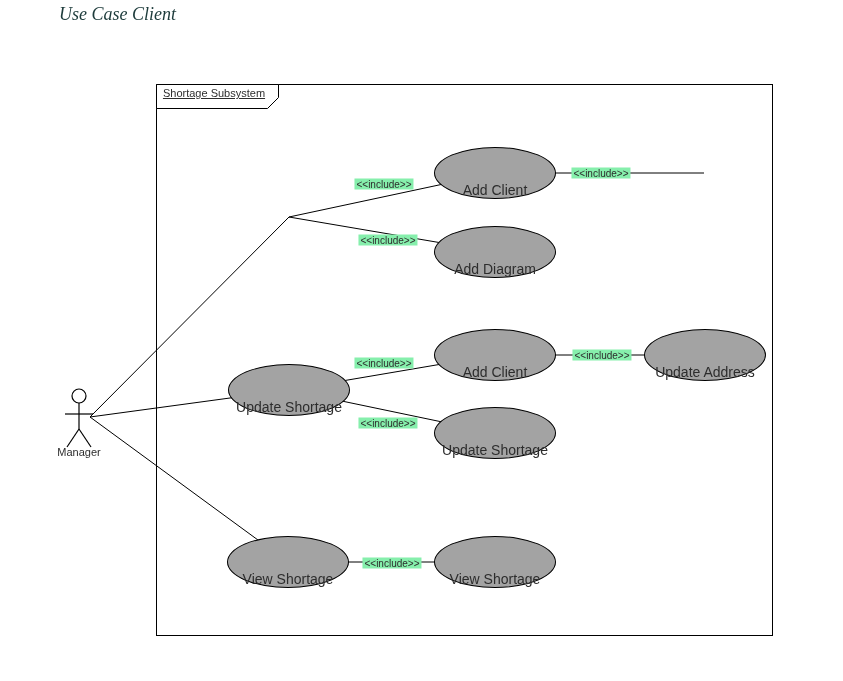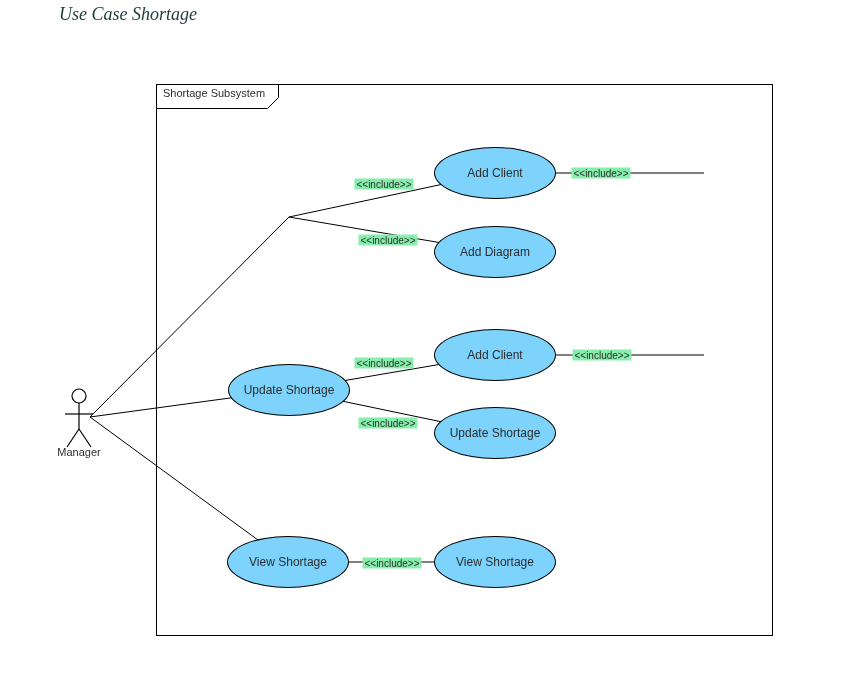--- a/index.html
+++ b/index.html
@@ -32,33 +32,34 @@
   }
   .frame-label {
     position: absolute;
     left: 158px;
     top: 87px;
     width: 112px;
     text-align: center;
     font-size: 11px;
     color: #2d2d2d;
     z-index: 3;
+    text-decoration: underline;
   }
   .usecase {
     position: absolute;
     width: 122px;
     height: 52px;
     border: 1px solid #000000;
     border-radius: 50%;
-    background: #7dd3fc;
+    background: #a3a3a3;
     display: flex;
-    align-items: center;
+    align-items: flex-end;
     justify-content: center;
     text-align: center;
-    font-size: 12px;
+    font-size: 14px;
     color: #2d2d2d;
     z-index: 2;
     box-sizing: border-box;
   }
   .inc-label {
     position: absolute;
     transform: translate(-50%, -50%);
     background: #86efac;
     font-size: 10px;
     color: #2d2d2d;
@@ -75,21 +76,21 @@
     font-size: 11px;
     color: #2d2d2d;
     z-index: 2;
   }
 </style>
 </head>
 <body>
 
 <div class="canvas">
 
-  <div class="page-title">Use Case Shortage</div>
+  <div class="page-title">Use Case Client</div>
 
   <svg class="wires" width="843" height="681" viewBox="0 0 843 681">
 
     <rect x="156.5" y="84.5" width="616" height="551" fill="none" stroke="#000000" stroke-width="1"></rect>
 
     <path d="M156.5,84.5 H278.5 V97.5 L267.5,108.5 H156.5 Z" fill="#ffffff" stroke="#000000" stroke-width="1"></path>
 
     <g stroke="#000000" stroke-width="1.2" fill="none">
       <circle cx="79" cy="396" r="7"></circle>
       <line x1="79" y1="403" x2="79" y2="429"></line>
@@ -122,20 +123,23 @@
   </div>
   <div class="usecase" style="left:434px; top:226px;">
     <span>Add Diagram</span>
   </div>
   <div class="usecase" style="left:228px; top:364px;">
     <span>Update Shortage</span>
   </div>
   <div class="usecase" style="left:434px; top:329px;">
     <span>Add Client</span>
   </div>
+  <div class="usecase" style="left:644px; top:329px;">
+    <span>Update Address</span>
+  </div>
   <div class="usecase" style="left:434px; top:407px;">
     <span>Update Shortage</span>
   </div>
   <div class="usecase" style="left:227px; top:536px;">
     <span>View Shortage</span>
   </div>
   <div class="usecase" style="left:434px; top:536px;">
     <span>View Shortage</span>
   </div>
 

